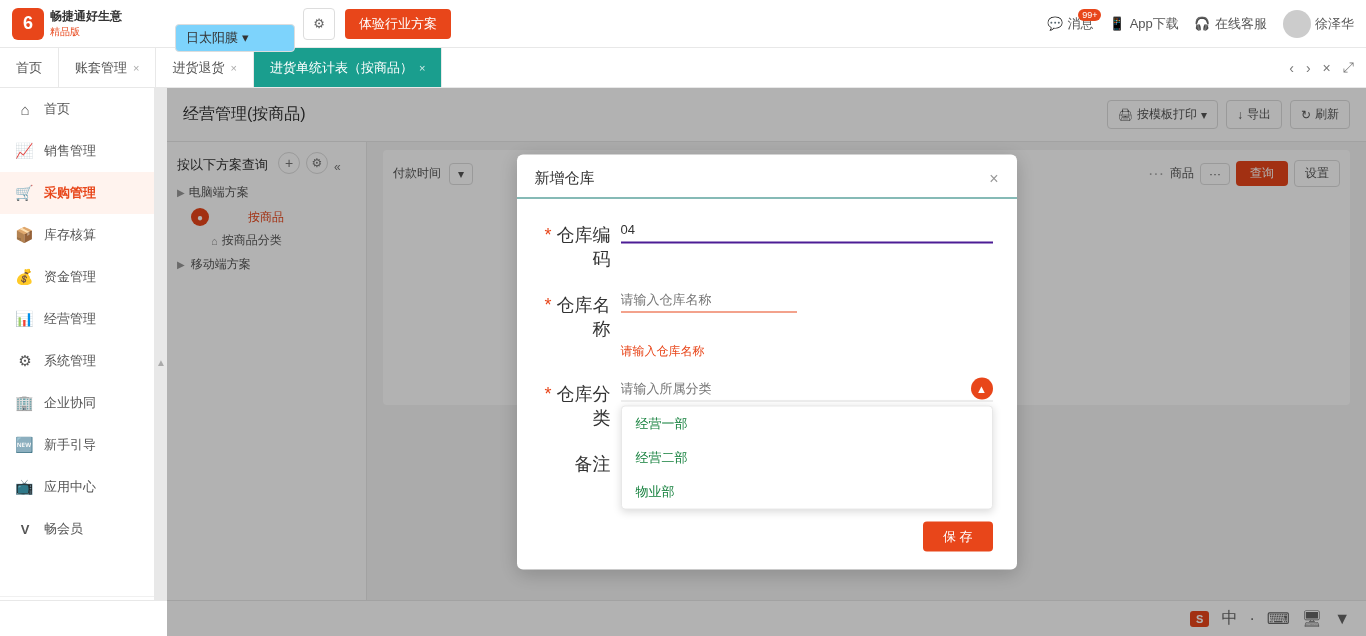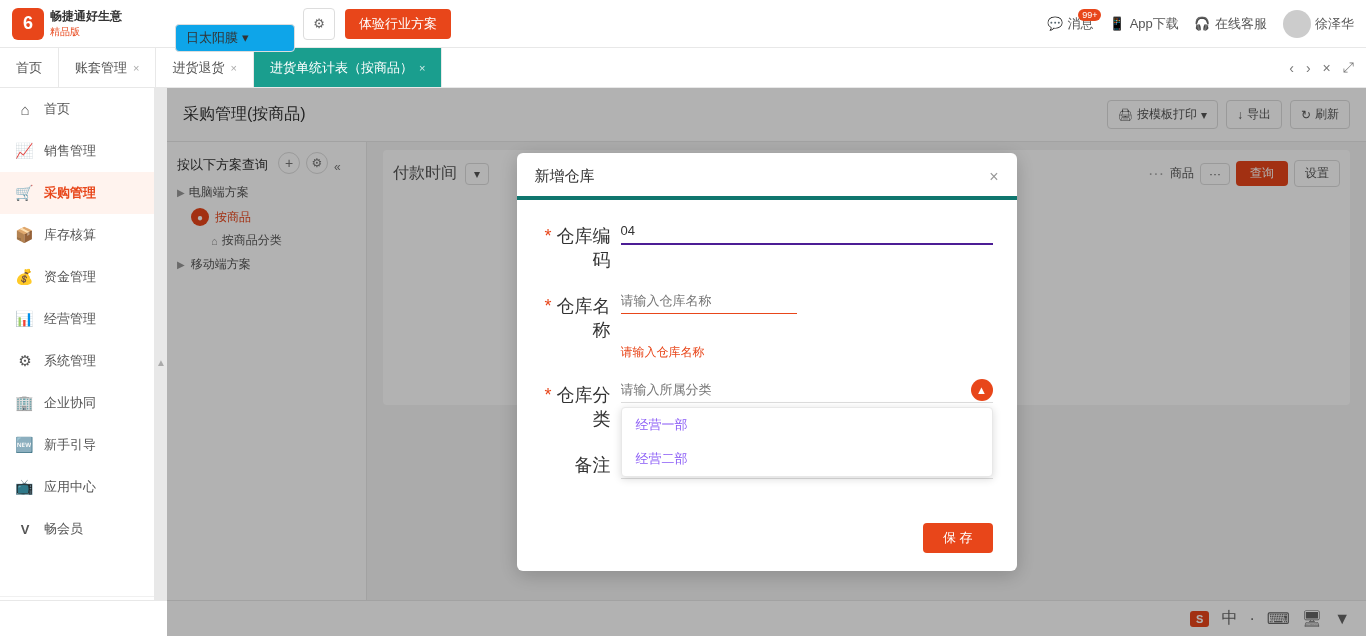--- a/index.html
+++ b/index.html
@@ -26,21 +26,21 @@
       width: 32px; height: 32px;
       background: #e8461a;
       border-radius: 6px;
       display: flex; align-items: center; justify-content: center;
       color: #fff; font-size: 18px; font-weight: bold;
     }
     .store-selector {
       display: flex; align-items: center; gap: 4px;
       border: 1px solid #ddd; border-radius: 4px;
       padding: 4px 10px; margin-left: 8px; cursor: pointer;
-      min-width: 120px; background: #0ea5e9; margin-top: 28px;
+      min-width: 120px; background: #7dd3fc; margin-top: 28px;
     }
     .store-selector span { color: #333; font-size: 13px; }
     .chevron-down { color: #999; font-size: 10px; }
     .gear-btn {
       width: 32px; height: 32px; border-radius: 4px;
       border: 1px solid #ddd; display: flex; align-items: center; justify-content: center;
       cursor: pointer; margin-left: 8px; color: #666; background: #fff;
     }
     .try-btn {
       background: #e8461a; color: #fff; border: none; border-radius: 4px;
@@ -139,21 +139,21 @@
     .expand-btn { cursor: pointer; color: #777; font-size: 12px; }
     .scheme-tree { margin-top: 6px; }
     .scheme-node { display: flex; align-items: center; gap: 4px; padding: 4px 0; cursor: pointer; color: #555; font-size: 12px; }
     .scheme-node .triangle { color: #999; font-size: 10px; }
     .scheme-child { padding-left: 20px; display: flex; align-items: center; gap: 4px; color: #555; font-size: 12px; padding-top: 3px; padding-bottom: 3px; cursor: pointer; }
     .scheme-child .home-icon { color: #999; font-size: 11px; }
 
     
     .table-outer { margin: 0 8px 8px 8px; background: #fff; border-radius: 4px; padding: 10px; }
     .table-filters { display: flex; gap: 8px; margin-bottom: 8px; align-items: center; }
-    .filter-label { font-size: 16px; color: #555; }
+    .filter-label { font-size: 12px; color: #555; }
     .filter-select {
       border: 1px solid #ddd; border-radius: 4px; padding: 3px 8px;
       font-size: 12px; color: #555; background: #fff; cursor: pointer;
     }
     .search-btn {
       background: #e8461a; color: #fff; border: none; border-radius: 4px;
       padding: 4px 14px; cursor: pointer; font-size: 12px;
     }
     .settings-btn-sm {
       border: 1px solid #ddd; background: #fff; border-radius: 4px;
@@ -171,21 +171,21 @@
     .modal {
       position: absolute; top: 50%; left: 50%;
       transform: translate(-50%, -50%);
       background: #fff; border-radius: 6px;
       width: 500px; z-index: 200;
       box-shadow: 0 4px 20px rgba(0,0,0,0.2);
     }
     .modal-header {
       padding: 14px 18px 10px;
       display: flex; align-items: center; justify-content: space-between;
-      border-bottom: 4px solid #0f766e;
+      border-bottom: 1px solid #0f766e;
     }
     .modal-title { font-size: 15px; color: #333; font-weight: 500; }
     .modal-close { cursor: pointer; color: #999; font-size: 16px; }
     .modal-body { padding: 18px 24px; }
     .form-row {
       display: flex; align-items: flex-start; margin-bottom: 16px; position: relative;
     }
     .form-label {
       width: 80px; text-align: right; padding-right: 10px;
       color: #333; font-size: 18px; padding-top: 6px; flex-shrink: 0;
@@ -209,21 +209,21 @@
       background: #e8461a; border-radius: 50%;
       width: 22px; height: 22px; display: flex; align-items: center; justify-content: center;
       cursor: pointer; color: #fff; font-size: 11px;
     }
     .dropdown-list {
       position: absolute; top: calc(100% + 4px); left: 0; right: 0;
       background: #fff; border: 1px solid #e8e8e8; border-radius: 4px;
       box-shadow: 0 2px 8px rgba(0,0,0,0.15); z-index: 300;
     }
     .dropdown-item {
-      padding: 8px 14px; cursor: pointer; font-size: 13px; color: #8b5cf6;
+      padding: 8px 14px; cursor: pointer; font-size: 13px; color: #15803d;
     }
     .dropdown-item.selected { background: #fde9e0; color: #e8461a; }
     .textarea-input {
       flex: 1; border: none; border-bottom: 1px solid #ddd;
       padding: 5px 0; font-size: 13px; color: #333; outline: none;
       resize: none; height: 32px;
     }
     .modal-footer {
       padding: 10px 24px 18px;
       display: flex; justify-content: flex-end; gap: 10px;
@@ -367,21 +367,21 @@
       <span class="sidebar-bottom-icon">⚙</span>
       <span class="sidebar-bottom-icon">🔊</span>
     </div>
   </div>
 
   <div class="sidebar-collapse-btn">▲</div>
 
   <div class="content-area">
 
     <div class="page-header">
-      <div class="page-title">采购管理(按商品)</div>
+      <div class="page-title">经营管理(按商品)</div>
       <div class="page-actions">
         <div class="action-btn">
           <span>🖨</span>
           <span>按模板打印</span>
           <span>▾</span>
         </div>
         <div class="action-btn">
           <span>↓</span>
           <span>导出</span>
         </div>
@@ -402,21 +402,21 @@
           <span class="expand-btn">«</span>
         </div>
         <div class="scheme-tree">
           <div class="scheme-node">
             <span class="triangle">▶</span>
             <span>电脑端方案</span>
           </div>
           <div style="padding-left:14px;">
             <div style="display:flex;align-items:center;gap:6px;padding:3px 0;cursor:pointer;">
               <div style="background:#e8461a;color:#fff;border-radius:50%;width:18px;height:18px;display:flex;align-items:center;justify-content:center;font-size:10px;">●</div>
-              <span style="color:#e8461a;font-size:12px;">按商品</span>
+              <span style="color:#e8461a;font-size:12px;margin-left:33px;">按商品</span>
             </div>
             <div class="scheme-child">
               <span class="home-icon">⌂</span>
               <span>按商品分类</span>
             </div>
           </div>
           <div style="display:flex;align-items:center;gap:6px;padding:4px 0;cursor:pointer;">
             <span style="color:#999;font-size:10px;">▶</span>
             <span style="font-size:12px;color:#555;">移动端方案</span>
           </div>
@@ -486,20 +486,21 @@
             <span style="color:#e8461a;">*</span>
             <span>仓库分类</span>
           </div>
           <div class="dropdown-wrapper">
             <input class="dropdown-input" type="text" placeholder="请输入所属分类" style="">
             <div class="dropdown-arrow-btn">▲</div>
             
             <div class="dropdown-list">
               <div class="dropdown-item">经营一部</div>
               <div class="dropdown-item">经营二部</div>
+              <div class="dropdown-item">物业部</div>
             </div>
           </div>
         </div>
 
         <div class="form-row">
           <div class="form-label">备注</div>
           <textarea class="textarea-input" style=""></textarea>
         </div>
       </div>
       <div class="modal-footer">

